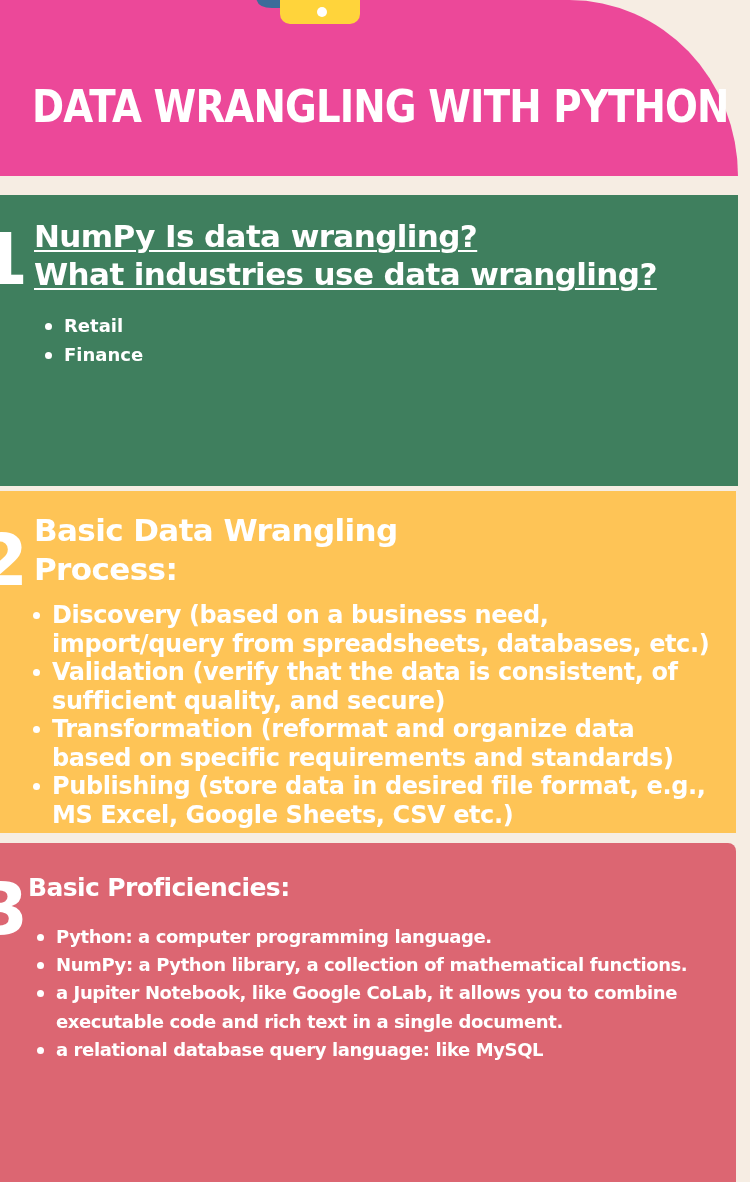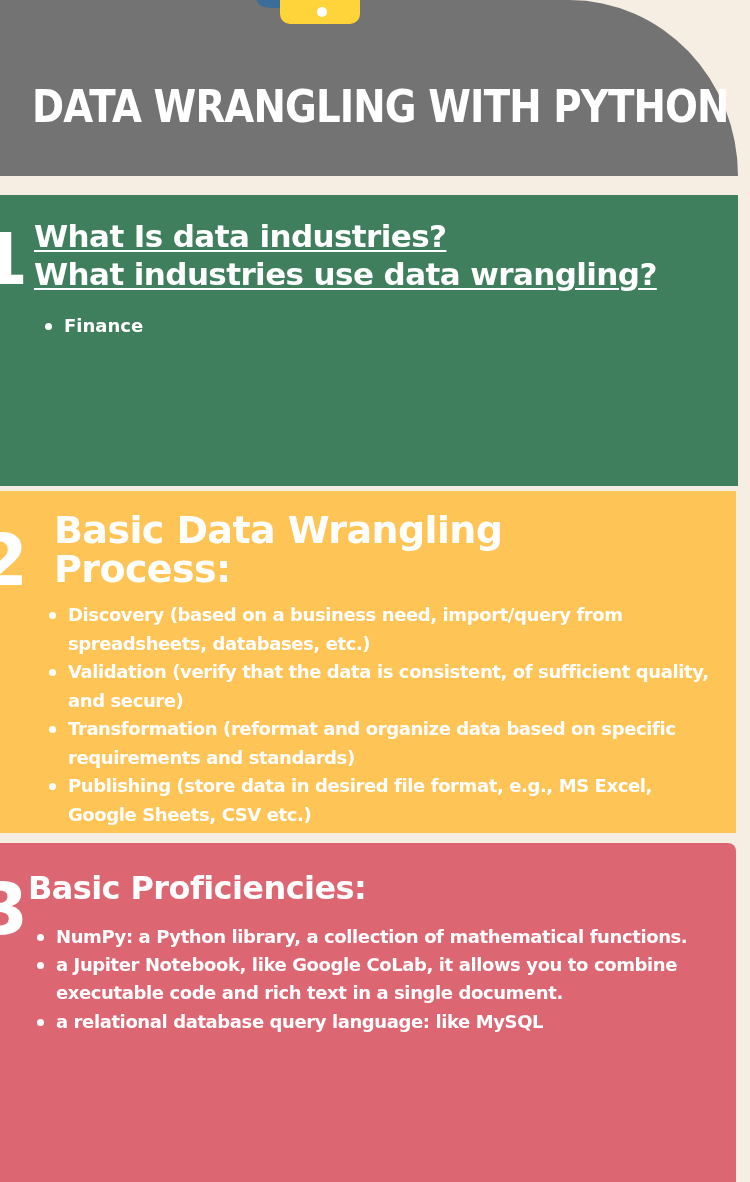--- a/index.html
+++ b/index.html
@@ -1,20 +1,20 @@
 <!DOCTYPE html>
 <html><head>
 <meta charset="utf-8">
 <style>
   * { box-sizing: border-box; margin: 0; padding: 0; }
   html, body { width: 750px; height: 1182px; overflow: hidden; background: #f6ede3; }
   body { position: relative; font-family: "DejaVu Sans", sans-serif; }
   .header-curve-fix {
     position: absolute; left: 0; top: 0; width: 738px; height: 176px;
-    background: #737373;
+    background: #ec4899;
     border-top-right-radius: 180px 188px;
     clip-path: none;
   }
   .logo {
     position: absolute; left: 252px; top: -22px; width: 112px; height: 70px;
   }
   .title {
     position: absolute; left: 32px; top: 80px;
     font-family: "DejaVu Sans", sans-serif;
     font-weight: bold; font-size: 45px; color: #ffffff;
@@ -34,38 +34,37 @@
   .s1 .num { top: 28px; }
   .s2 .num { top: 33px; }
   .s3 .num { top: 30px; }
 
   .s1 .heading {
     position: absolute; left: 34px; top: 22px; font-size: 31px; line-height: 38px;
     text-decoration: underline; text-decoration-thickness: 2px; text-underline-offset: 3px;
     letter-spacing: -0.6px; white-space: nowrap;
   }
   .s2 .heading {
-    position: absolute; left: 34px; top: 20px; font-size: 38px; line-height: 39px;
+    position: absolute; left: 34px; top: 20px; font-size: 31px; line-height: 39px;
     letter-spacing: -0.6px;
-    margin-left: 20px;
   }
   .s3 .heading {
-    position: absolute; left: 28px; top: 27px; font-size: 32px; line-height: 36px;
+    position: absolute; left: 28px; top: 27px; font-size: 25px; line-height: 36px;
     letter-spacing: -0.6px;
   }
 
   ul.list { position: absolute; list-style: none; }
   ul.list li { position: relative; padding-left: 22px; }
   ul.list li::before {
     content: ""; position: absolute; left: 3px; width: 7px; height: 7px;
     border-radius: 50%; background: #fff;
   }
   .s1 ul.list { left: 42px; top: 117px; font-size: 18px; line-height: 28.5px; }
   .s1 ul.list li::before { top: 11px; }
-  .s2 ul.list { left: 46px; top: 110px; width: 680px; font-size: 18px; line-height: 28.5px; letter-spacing: -0.4px; }
+  .s2 ul.list { left: 30px; top: 110px; width: 680px; font-size: 24px; line-height: 28.5px; letter-spacing: -0.4px; }
   .s2 ul.list li::before { top: 11px; }
   .s3 ul.list { left: 34px; top: 80px; width: 690px; font-size: 18px; line-height: 28.2px; letter-spacing: -0.4px; }
   .s3 ul.list li::before { top: 11px; }
 </style>
 </head>
 <body>
 
 <div class="header-curve-fix">
   <svg class="logo" viewBox="0 0 112 70">
     <path d="M4 0 L56 0 L56 20 Q56 30 46 30 L20 30 Q4 30 4 18 Z" fill="#3c6c9a"></path>
@@ -76,24 +75,25 @@
     <rect x="28" y="0" width="80" height="46" rx="10" fill="#ffd43b"></rect>
     <rect x="4" y="0" width="28" height="14" rx="5" fill="#3c6c9a"></rect>
     <circle cx="70" cy="34" r="5" fill="#ffffff"></circle>
   </svg>
   <div class="title">DATA WRANGLING WITH PYTHON</div>
 </div>
 
 <div class="section s1">
   <div class="num">1</div>
   <div class="heading">
-    <div>What Is data industries?</div>
+    <div>NumPy Is data wrangling?</div>
     <div>What industries use data wrangling?</div>
   </div>
   <ul class="list">
+    <li>Retail</li>
     <li>Finance</li>
   </ul>
 </div>
 
 <div class="section s2">
   <div class="num">2</div>
   <div class="heading">
     <div>Basic Data Wrangling</div>
     <div>Process:</div>
   </div>
@@ -104,17 +104,18 @@
     <li>Publishing (store data in desired file format, e.g., MS Excel, Google Sheets, CSV etc.)</li>
   </ul>
 </div>
 
 <div class="section s3">
   <div class="num">3</div>
   <div class="heading">
     <div>Basic Proficiencies:</div>
   </div>
   <ul class="list">
+    <li>Python: a computer programming language.</li>
     <li>NumPy: a Python library, a collection of mathematical functions.</li>
     <li>a Jupiter Notebook, like Google CoLab, it allows you to combine executable code and rich text in a single document.</li>
     <li>a relational database query language: like MySQL</li>
   </ul>
 </div>
 
 </body></html>

